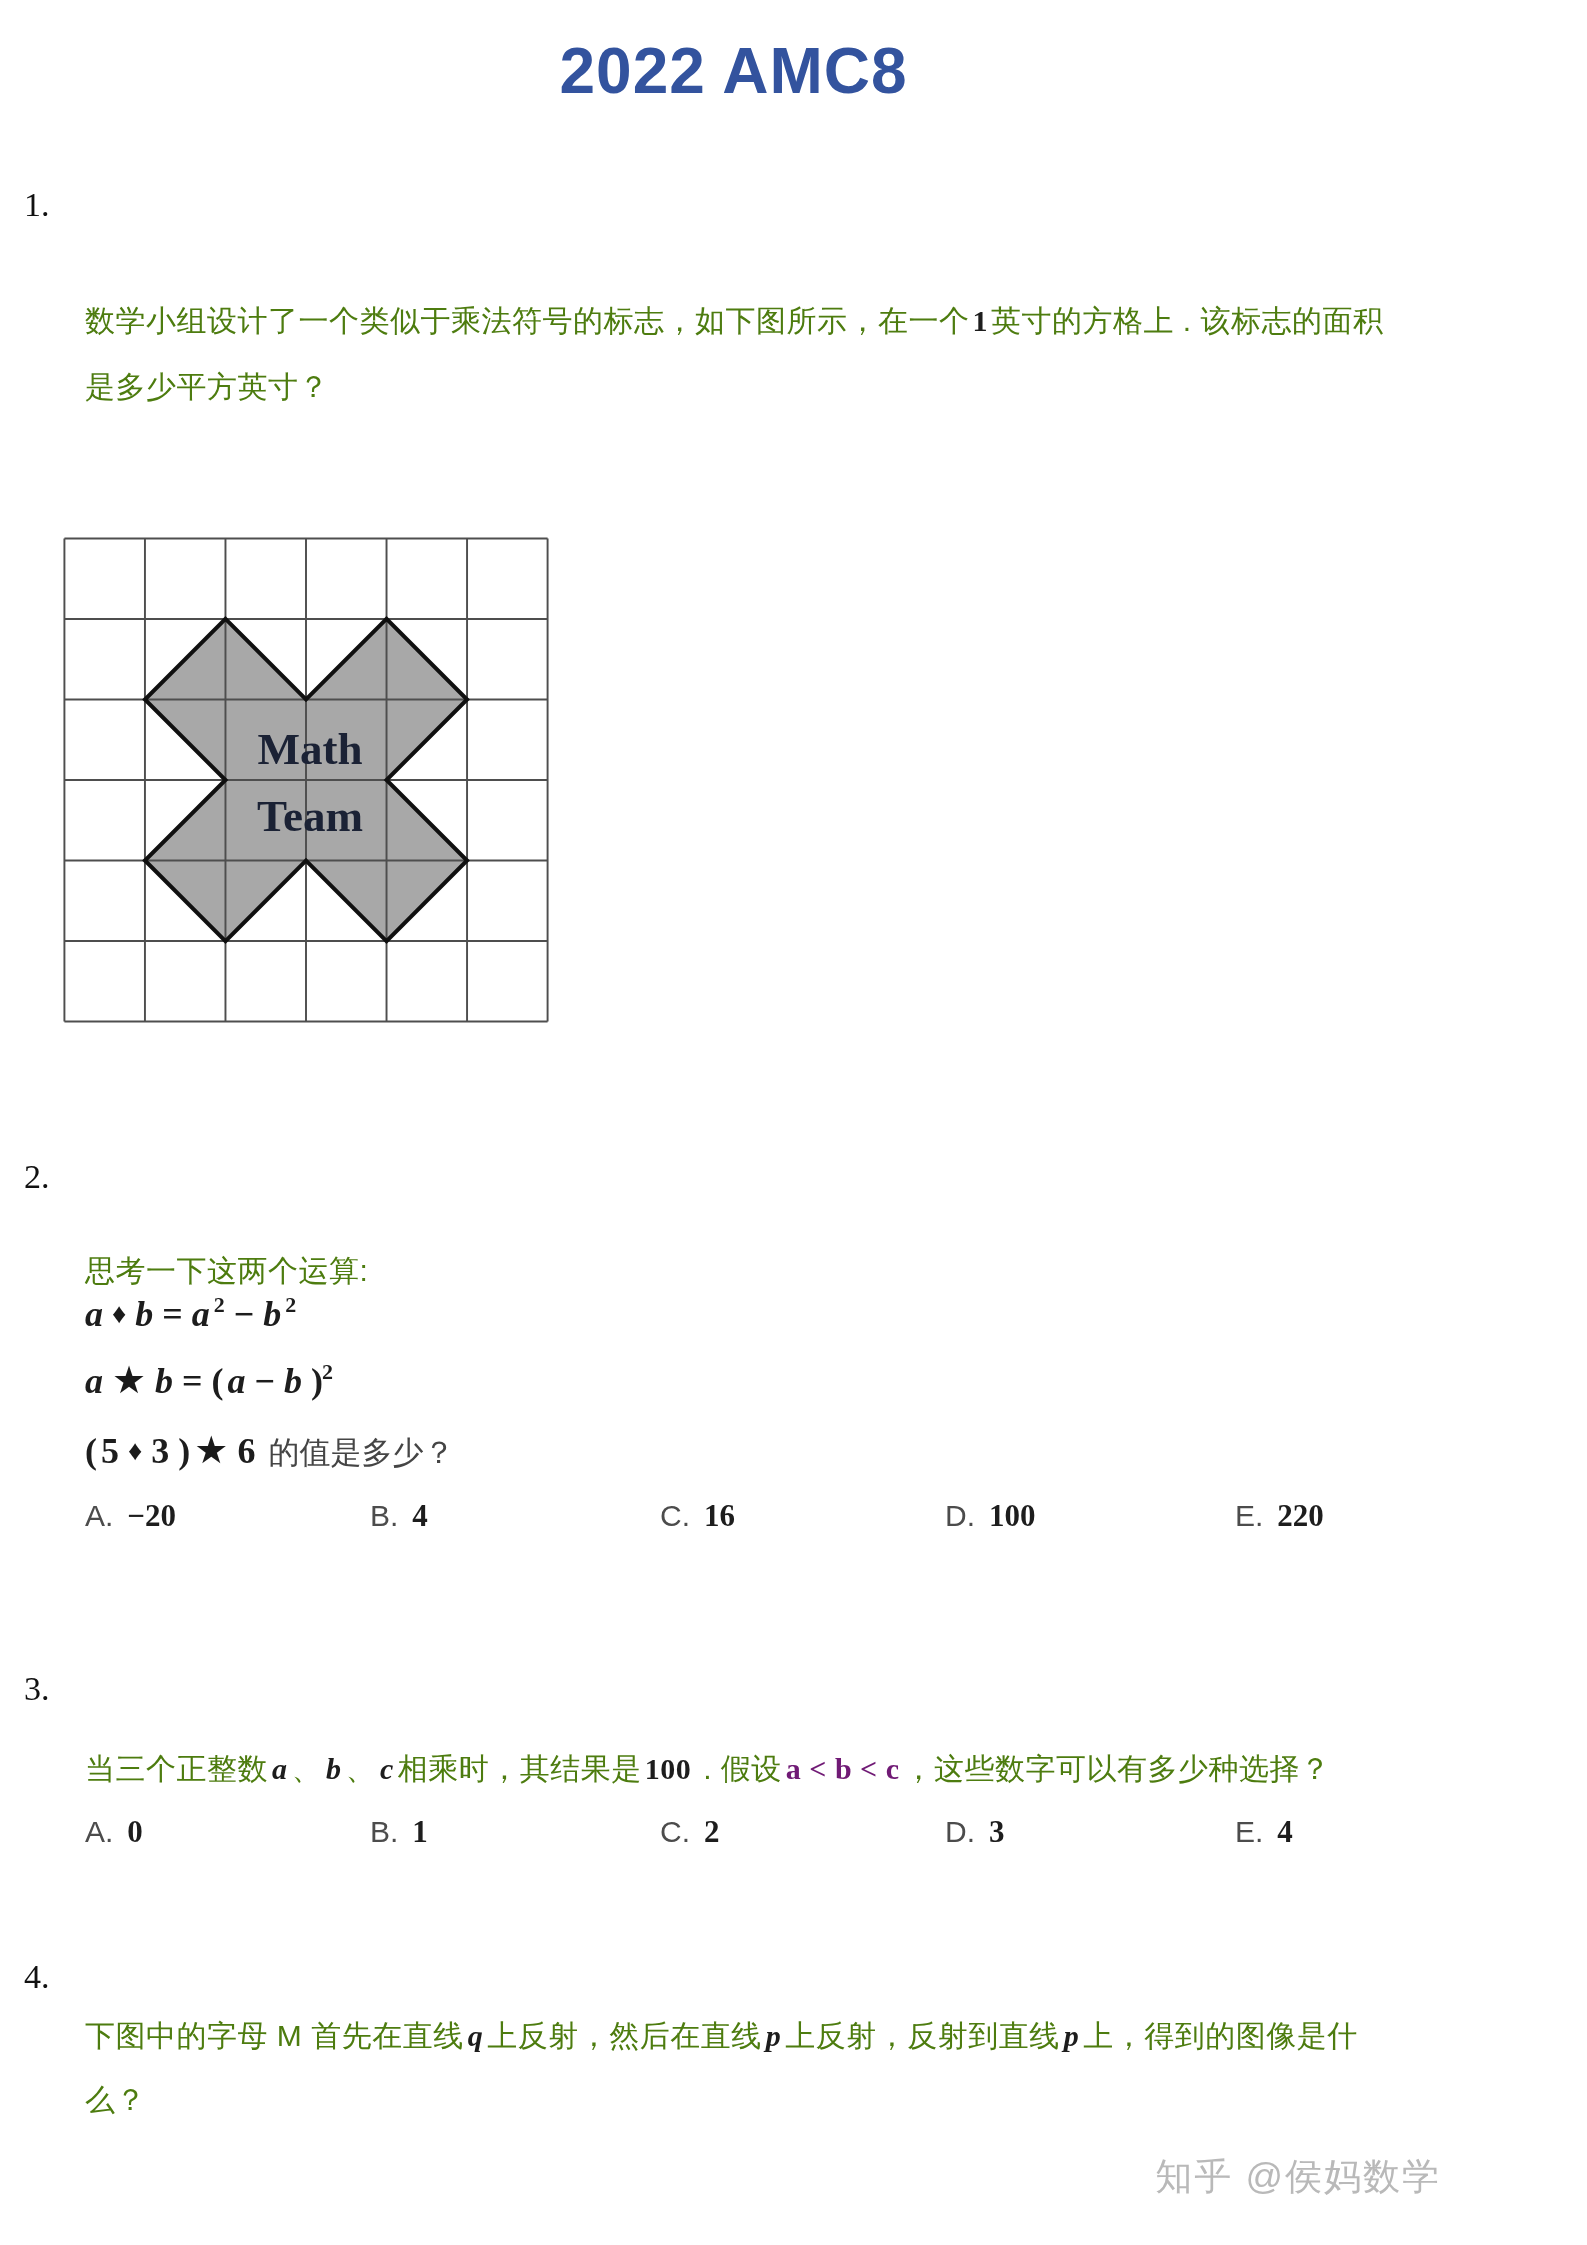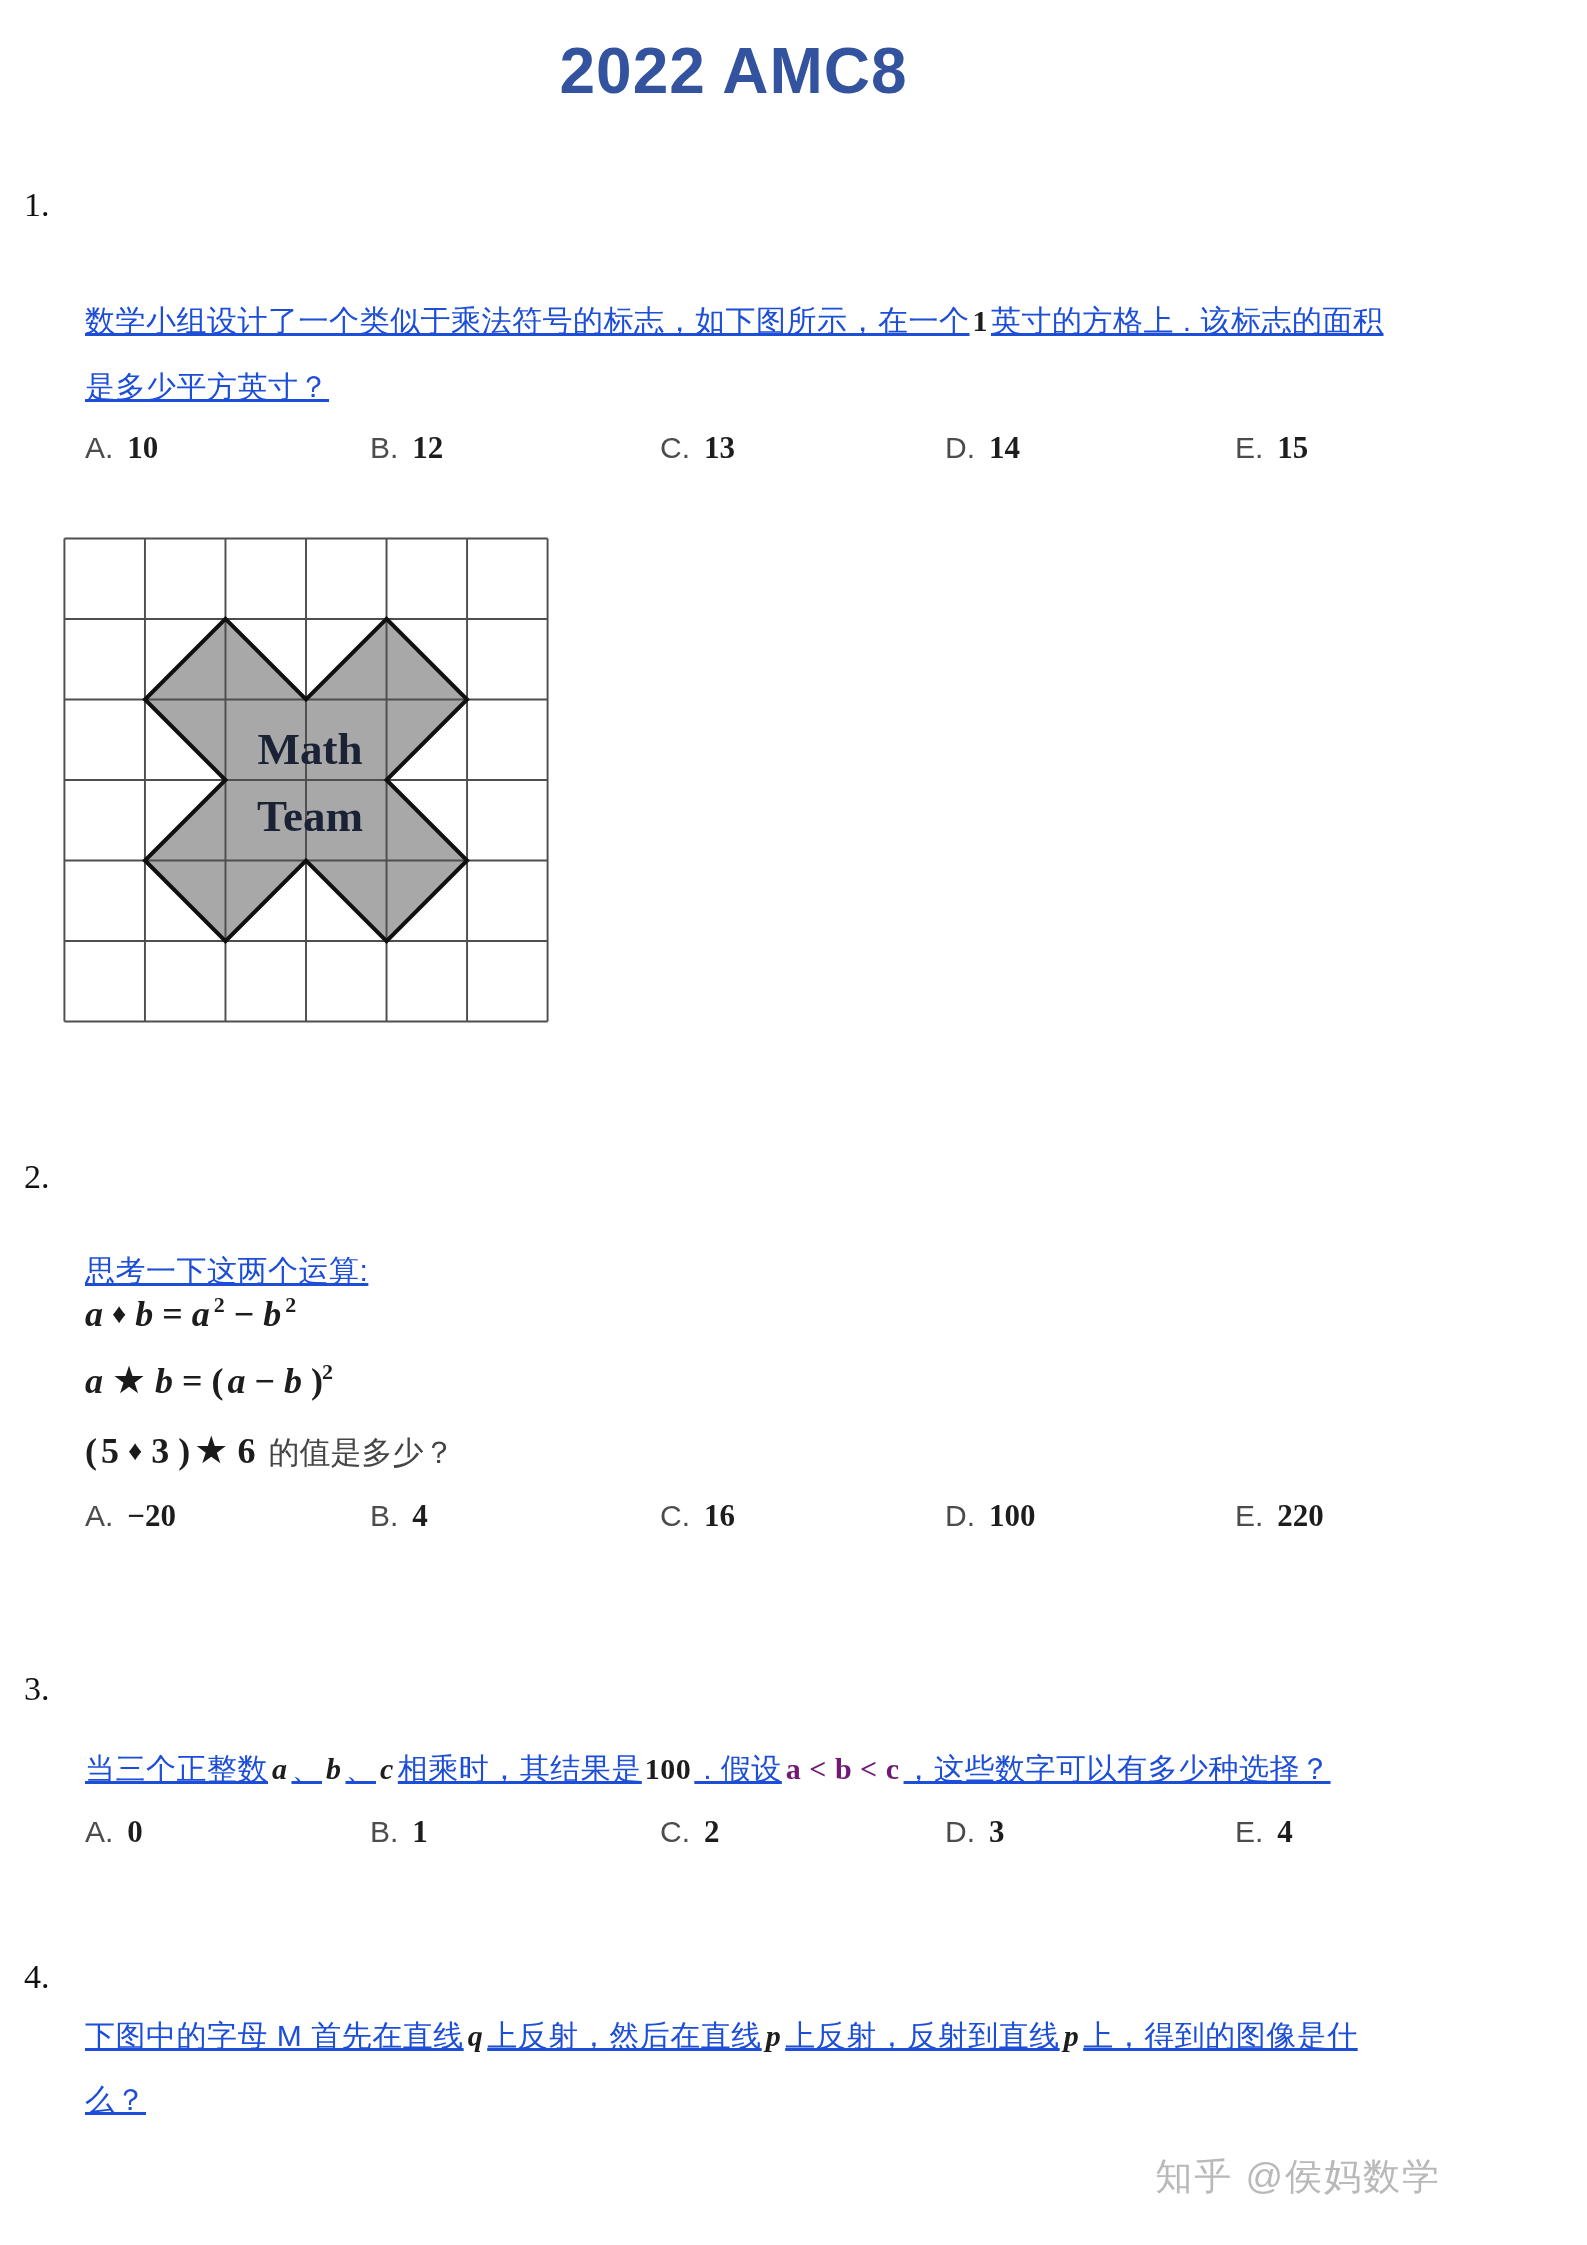--- a/index.html
+++ b/index.html
@@ -13,21 +13,21 @@
     font-weight:bold; font-size:64px; color:#33539e; letter-spacing:1px;
   }
   .pnum {
     position:absolute; left:24px; font-family:"Liberation Serif", serif;
     font-size:34px; color:#111111;
   }
   .text {
     position:absolute; left:85px; margin:0; width:1480px;
     font-size:30px; line-height:66px; color:#454545; letter-spacing:0.5px;
   }
-  .seg-cn { color:#1d4ed8;text-decoration:underline; }
+  .seg-cn { color:#4d7c0f; }
   .seg-num { font-family:"Liberation Serif", serif; font-weight:bold; color:#1d1d1d; padding:0 3px; }
   .seg-var { font-family:"Liberation Serif", serif; font-style:italic; font-weight:bold; color:#1d1d1d; padding:0 4px; }
   .seg-math { font-family:"Liberation Serif", serif; font-weight:bold; color:#701a75; padding:0 4px; }
   .eq {
     position:absolute; left:85px; margin:0; font-size:36px; color:#1d1d1d;
     font-family:"Liberation Serif", serif;
   }
   .eq > span { margin-right:9px; }
   .eq .seg-var { font-style:italic; font-weight:bold; padding:0; }
   .eq .seg-num { font-weight:bold; padding:0; }
@@ -64,27 +64,20 @@
   <h1 class="title">2022 AMC8</h1>
 
   <div class="pnum" style="top:186px">1.</div>
 
   <p class="text" style="top:288px">
     <span class="seg-cn">数学小组设计了一个类似于乘法符号的标志，如下图所示，在一个</span><span class="seg-num">1</span><span class="seg-cn">英寸的方格上 . 该标志的面积</span>
     <br>
     <span class="seg-cn">是多少平方英寸？</span>
   </p>
 
-  <div class="options-row" style="top:430px">
-    <span class="option col1"><span class="opt-label">A.</span><span class="opt-value">10</span></span>
-    <span class="option col2"><span class="opt-label">B.</span><span class="opt-value">12</span></span>
-    <span class="option col3"><span class="opt-label">C.</span><span class="opt-value">13</span></span>
-    <span class="option col4"><span class="opt-label">D.</span><span class="opt-value">14</span></span>
-    <span class="option col5"><span class="opt-label">E.</span><span class="opt-value">15</span></span>
-  </div>
 
   <div class="figure">
     <svg viewBox="-0.03 -0.03 6.06 6.06" width="488" height="488">
       <polygon class="xfill" points="2,1 3,2 4,1 5,2 4,3 5,4 4,5 3,4 2,5 1,4 2,3 1,2"></polygon>
       <path class="gridlines" d="M0 0H6M0 1H6M0 2H6M0 3H6M0 4H6M0 5H6M0 6H6M0 0V6M1 0V6M2 0V6M3 0V6M4 0V6M5 0V6M6 0V6"></path>
       <polygon class="xline" points="2,1 3,2 4,1 5,2 4,3 5,4 4,5 3,4 2,5 1,4 2,3 1,2"></polygon>
       <text class="fig-label" x="3.05" y="2.80">Math</text>
       <text class="fig-label" x="3.05" y="3.63">Team</text>
     </svg>
   </div>

